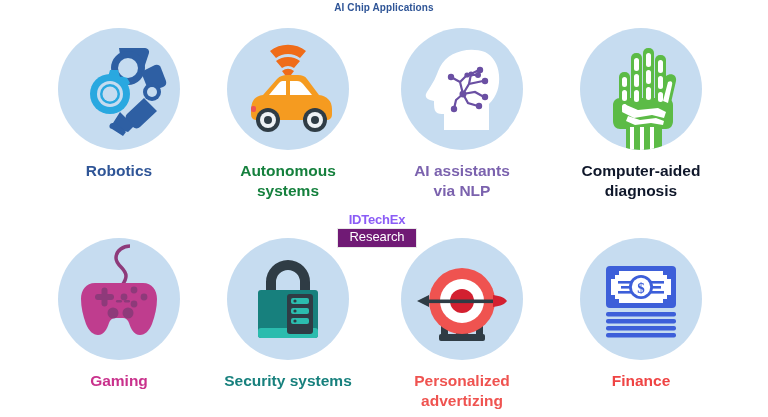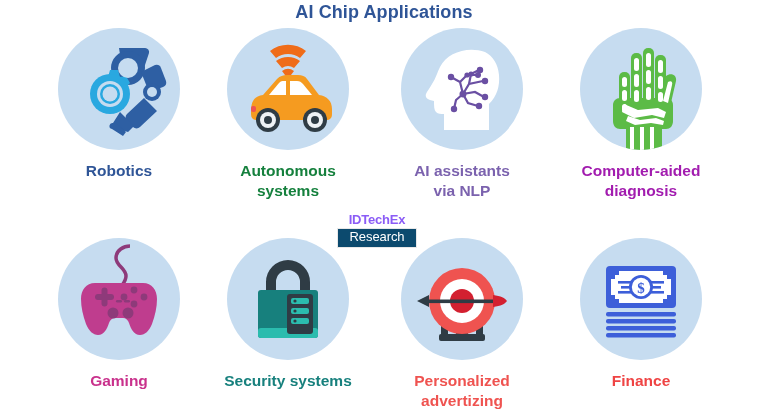--- a/index.html
+++ b/index.html
@@ -18,21 +18,21 @@
     position: relative;
     width: 768px;
     height: 417px;
   }
   .title {
     position: absolute;
     top: 2px;
     left: 0;
     width: 768px;
     text-align: center;
-    font-size: 18px;
+    font-size: 10px;
     font-weight: bold;
     color: #2f5597;
     letter-spacing: 0.1px;
   }
   .grid {
     position: absolute;
     top: 28px;
     left: 0;
     width: 652px;
     height: 390px;
@@ -77,21 +77,21 @@
     z-index: 5;
   }
   .logo-top {
     font-size: 13px;
     font-weight: bold;
     color: #8b5cf6;
     letter-spacing: -0.2px;
     line-height: 1.1;
   }
   .logo-bottom {
-    background: #0c4a6e;
+    background: #701a75;
     color: #ffffff;
     font-size: 13px;
     font-weight: normal;
     letter-spacing: -0.1px;
     padding: 1px 0 2px 0;
     margin-top: 1px;
     border: 1px solid #e8e8e8;
     line-height: 1.15;
   }
 </style>
@@ -221,21 +221,21 @@
             <rect x="78" y="64" width="5" height="10" rx="2.5"></rect>
             <path d="M88 54 c3 -2 5 0 4 3 l-4 18 -5 -2 z"></path>
             <path d="M44 76 l14 6 20 -2 8 4 -2 6 -12 -3 -18 3 -12 -6 z"></path>
             <path d="M48 88 l12 4 16 -2 8 3 -1 4 -12 -2 -16 2 -9 -4 z"></path>
             <rect x="50" y="99" width="4" height="24"></rect>
             <rect x="60" y="99" width="4" height="24"></rect>
             <rect x="70" y="99" width="4" height="24"></rect>
           </g>
         </svg>
       </div>
-      <div class="label" style="color:#a21caf">
+      <div class="label" style="color:#0f172a">
         <span>Computer-aided</span>
         <span class="l2">diagnosis</span>
       </div>
     </div>
 
     <div class="cell row2 col0">
       <div class="circle">
         <svg width="122" height="122" viewBox="0 0 122 122">
           <path d="M60 58 c0 -10 8 -12 8 -20 0 -8 -10 -10 -10 -18 0 -8 8 -12 14 -12" stroke="#8e3a7a" stroke-width="3.5" fill="none"></path>
           <g fill="#bf3d8e">

